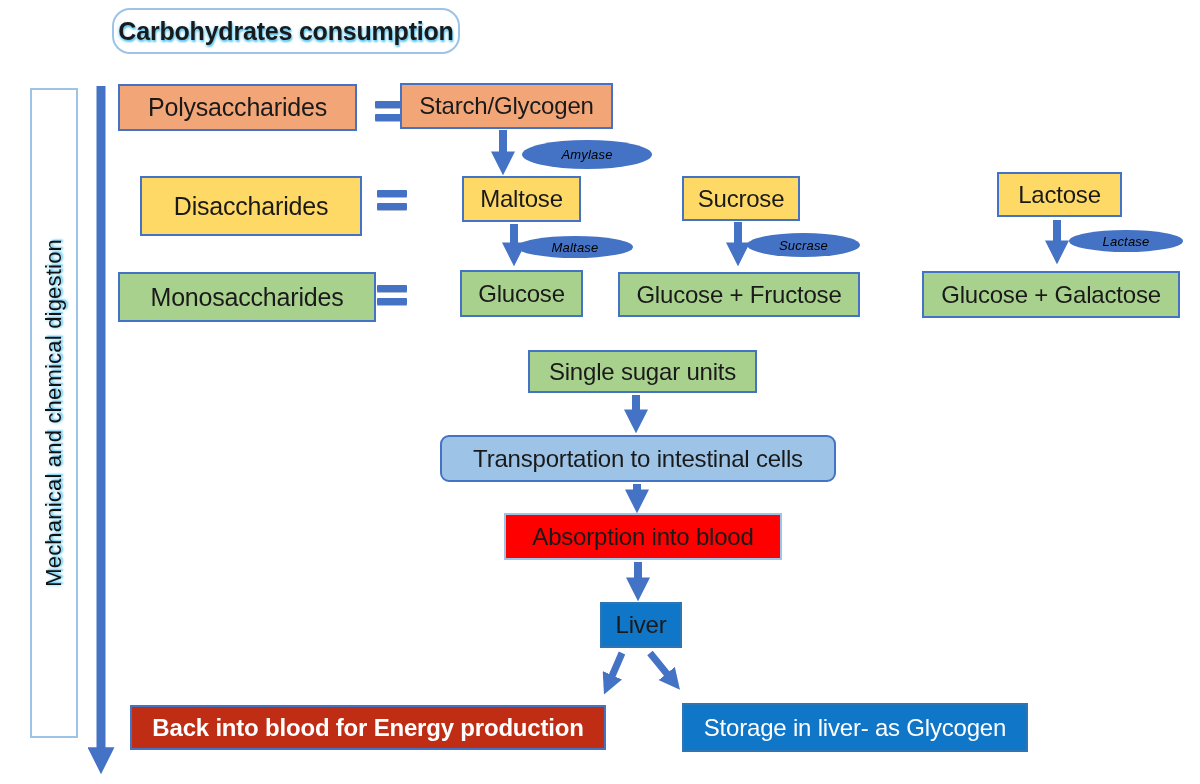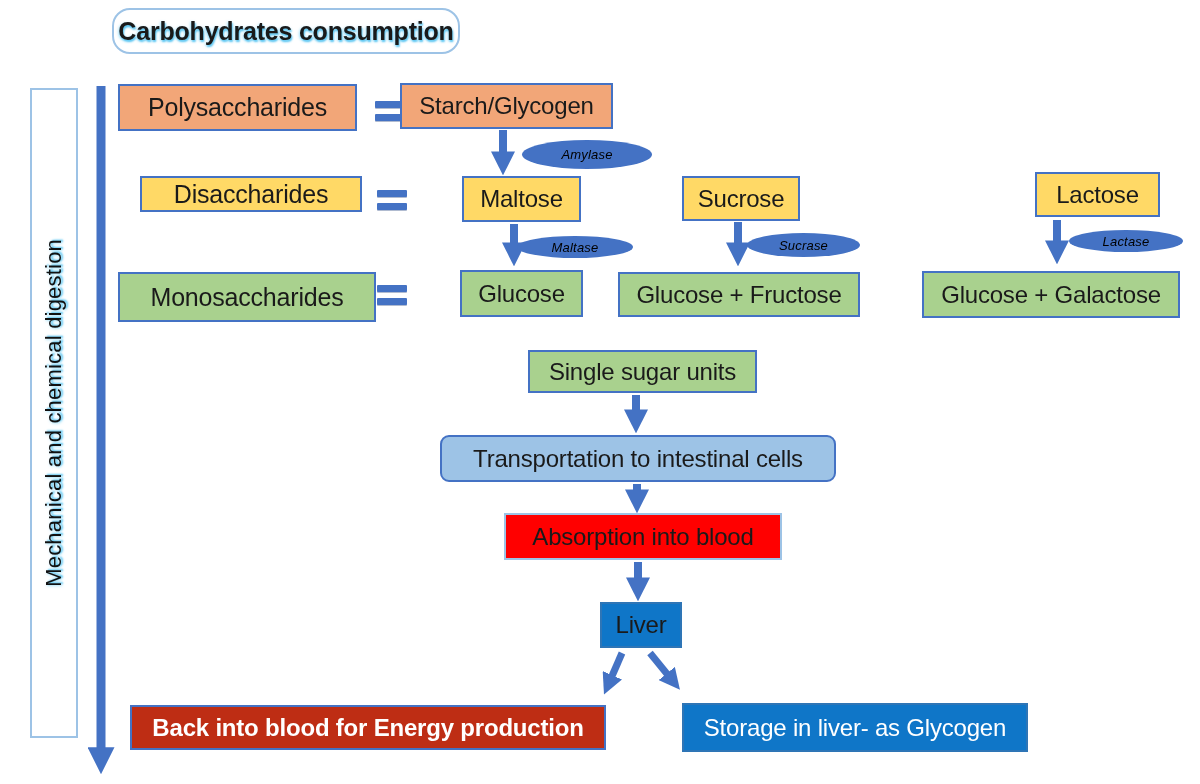--- a/index.html
+++ b/index.html
@@ -90,34 +90,34 @@
       <div class="bar"></div>
   </div>
   <div class="box orange" style="left:400px;top:83px;width:213px;height:46px;">
     <span>Starch/Glycogen</span>
   </div>
 
   <div class="ellipse" style="left:522px;top:140px;width:130px;height:29px;">
     <span>Amylase</span>
   </div>
 
-  <div class="box yellow big" style="left:140px;top:176px;width:222px;height:36px;">
+  <div class="box yellow big" style="left:140px;top:176px;width:222px;height:60px;">
     <span>Disaccharides</span>
   </div>
   <div class="equals" style="left:377px;top:190px;">
     <div class="bar"></div>
       <div class="bar"></div>
   </div>
   <div class="box yellow" style="left:462px;top:176px;width:119px;height:46px;">
     <span>Maltose</span>
   </div>
   <div class="box yellow" style="left:682px;top:176px;width:118px;height:45px;">
     <span>Sucrose</span>
   </div>
-  <div class="box yellow" style="left:997px;top:172px;width:125px;height:45px;margin-left:38px;">
+  <div class="box yellow" style="left:997px;top:172px;width:125px;height:45px;">
     <span>Lactose</span>
   </div>
 
   <div class="ellipse" style="left:517px;top:236px;width:116px;height:22px;">
     <span>Maltase</span>
   </div>
   <div class="ellipse" style="left:747px;top:233px;width:113px;height:24px;">
     <span>Sucrase</span>
   </div>
   <div class="ellipse" style="left:1069px;top:230px;width:114px;height:22px;">

